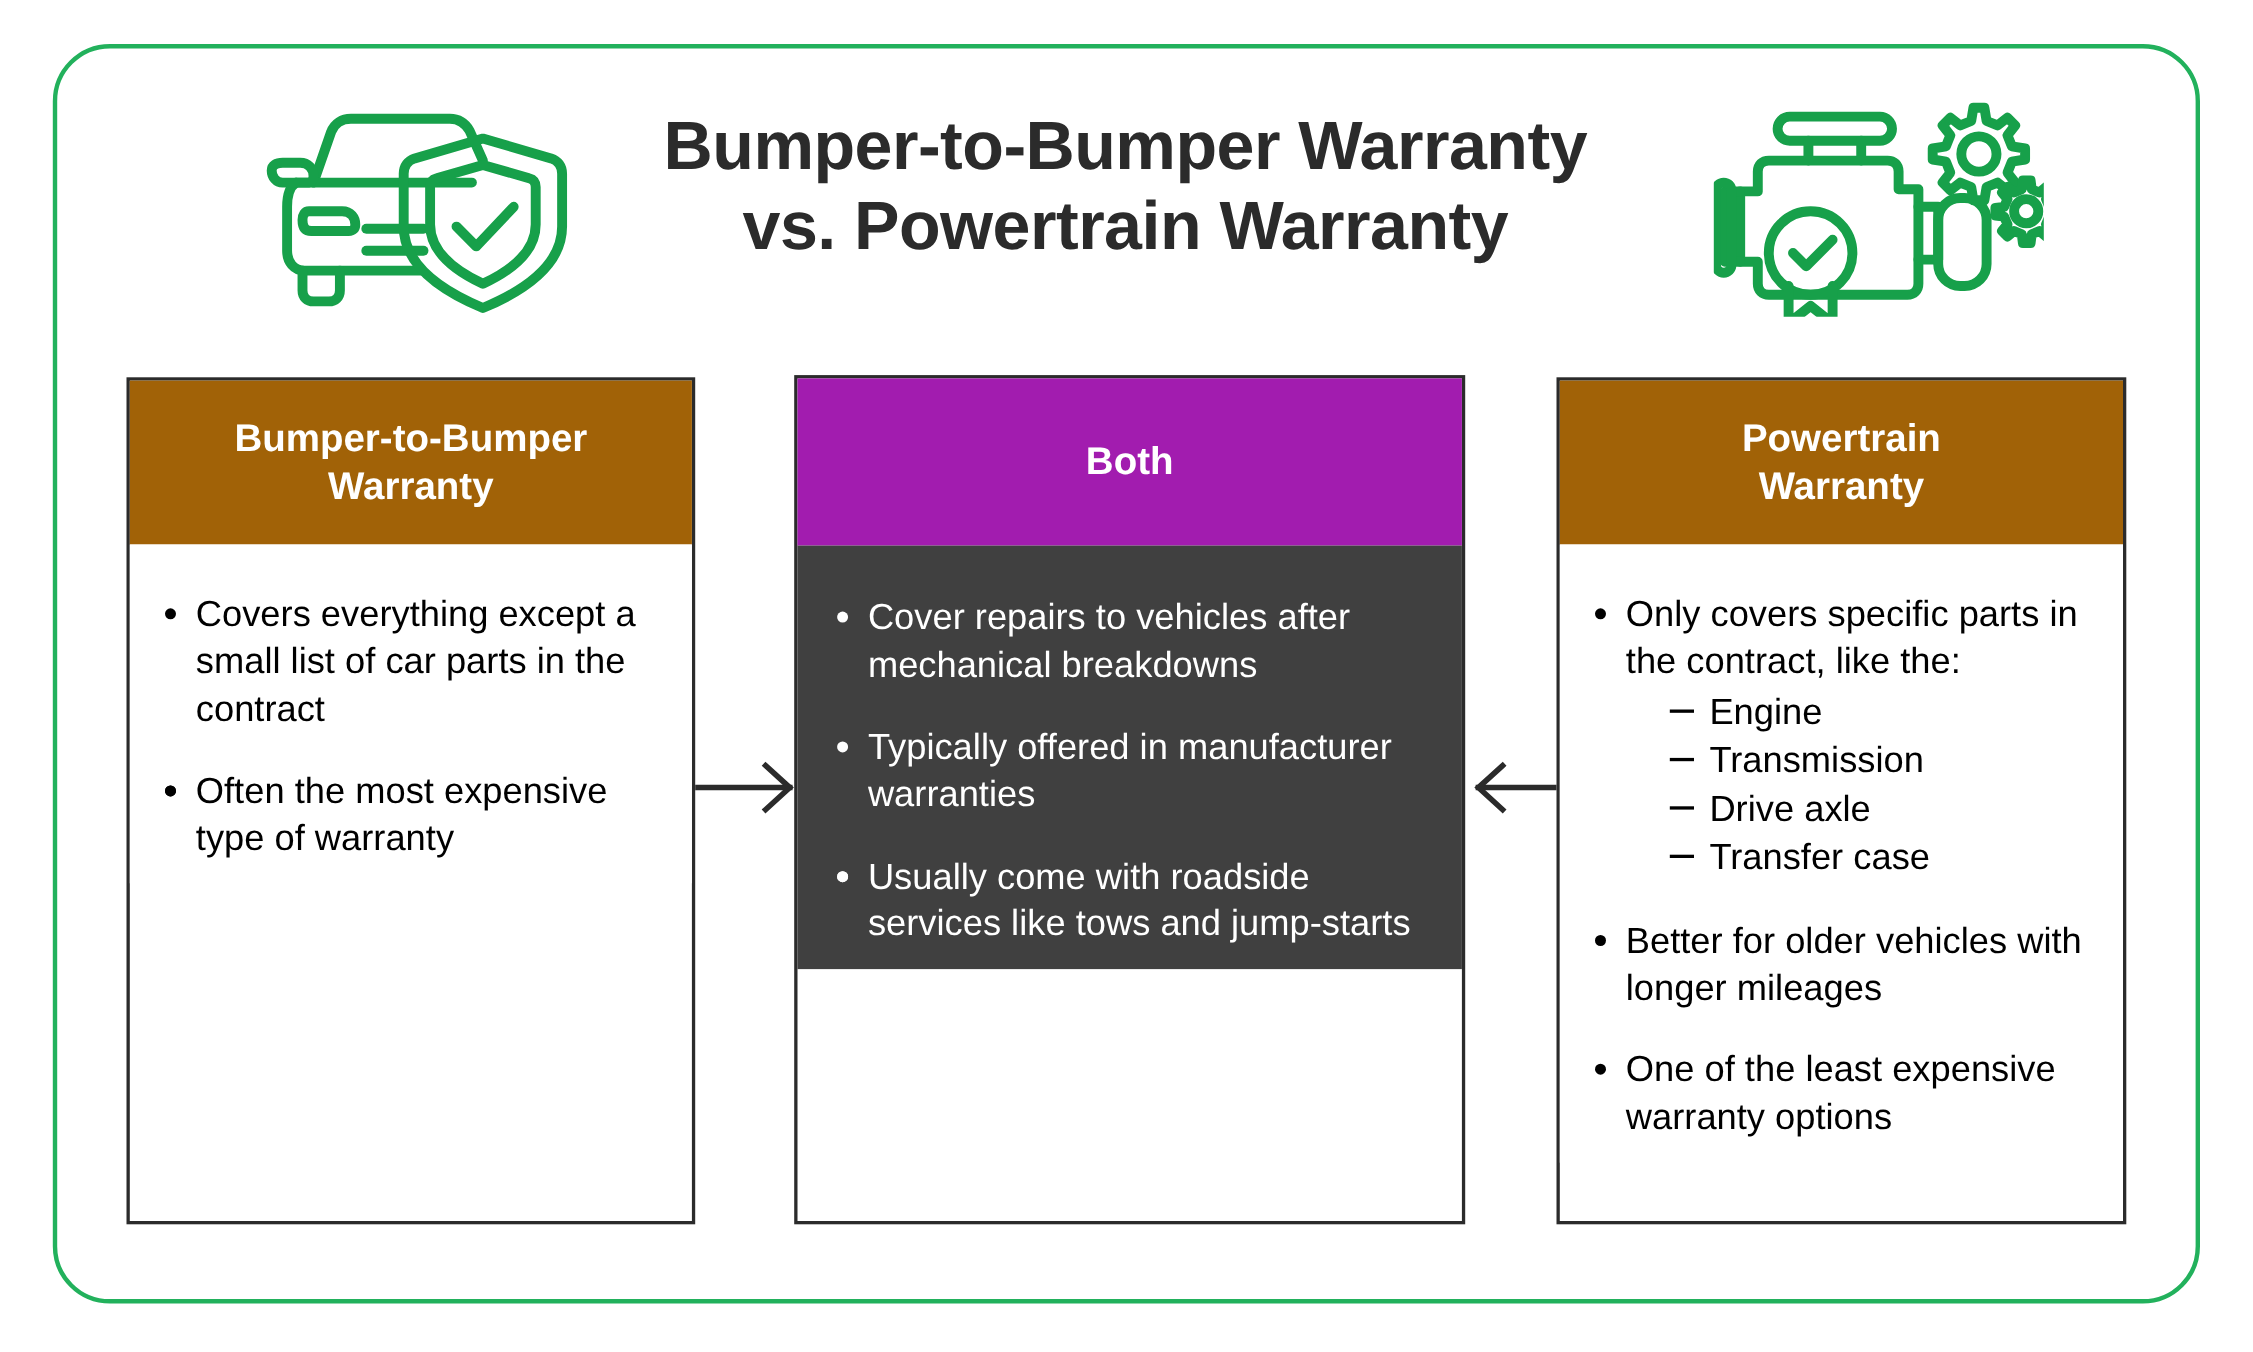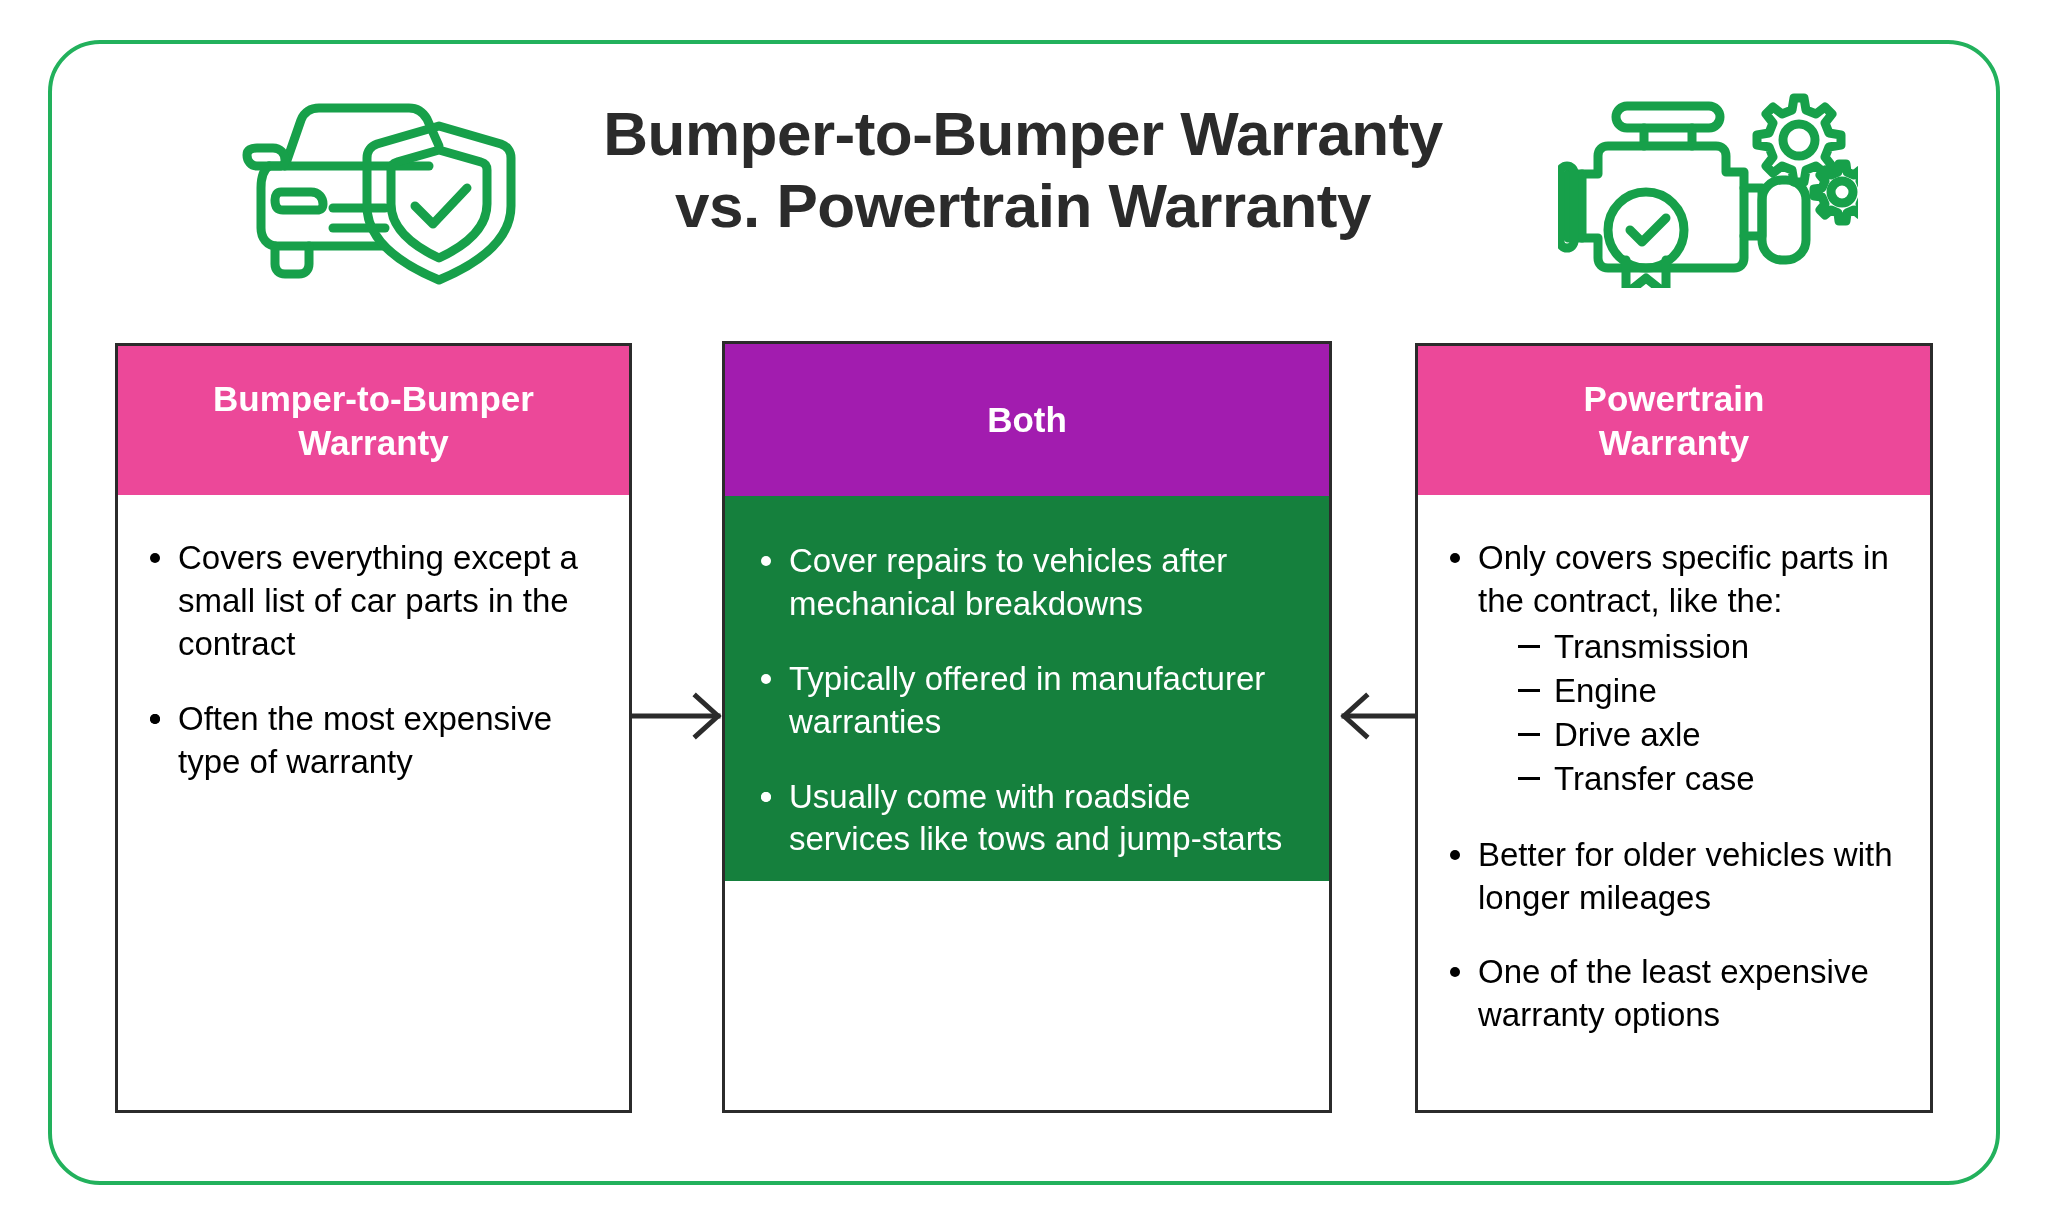--- a/index.html
+++ b/index.html
@@ -90,29 +90,29 @@
     display: flex;
     align-items: center;
     justify-content: center;
     text-align: center;
     color: #ffffff;
     font-size: 35px;
     font-weight: bold;
     line-height: 1.25;
     padding: 0 20px;
   }
-  .head-green { background: #ec4899; }
+  .head-green { background: #a16207; }
   .head-dark  { background: #a21caf; }
 
   .col-body {
     box-sizing: border-box;
     padding: 42px 30px 20px 26px;
   }
   .body-white { background: #ffffff; color: #000000; }
-  .body-green { background: #15803d; color: #ffffff; }
+  .body-green { background: #404040; color: #ffffff; }
 
   .col-center .col-head { height: 152px; }
   .col-center .col-body { padding: 44px 26px 20px 30px; }
 
   ul.bullets {
     list-style: none;
     margin: 0;
     padding: 0;
   }
   ul.bullets > li {
@@ -286,25 +286,25 @@
       </div>
     </div>
     <div class="col-body body-white">
       <ul class="bullets">
         <li>
           <span class="dot"></span>
           <span>Only covers specific parts in the contract, like the:</span>
           <ul class="subitems">
             <li>
               <span class="dash"></span>
-              <span>Transmission</span>
+              <span>Engine</span>
             </li>
             <li>
               <span class="dash"></span>
-              <span>Engine</span>
+              <span>Transmission</span>
             </li>
             <li>
               <span class="dash"></span>
               <span>Drive axle</span>
             </li>
             <li>
               <span class="dash"></span>
               <span>Transfer case</span>
             </li>
           </ul>

